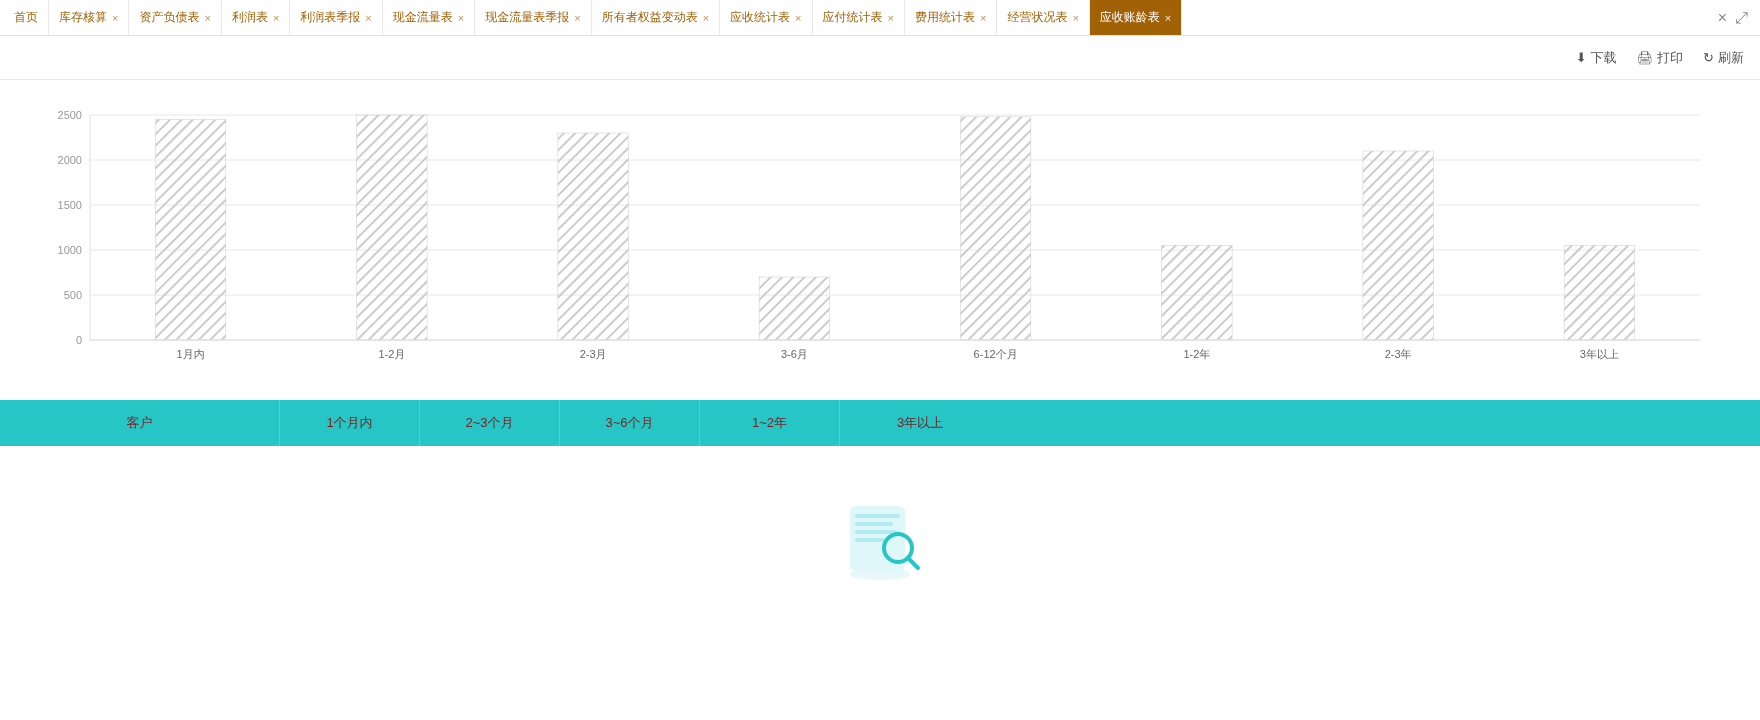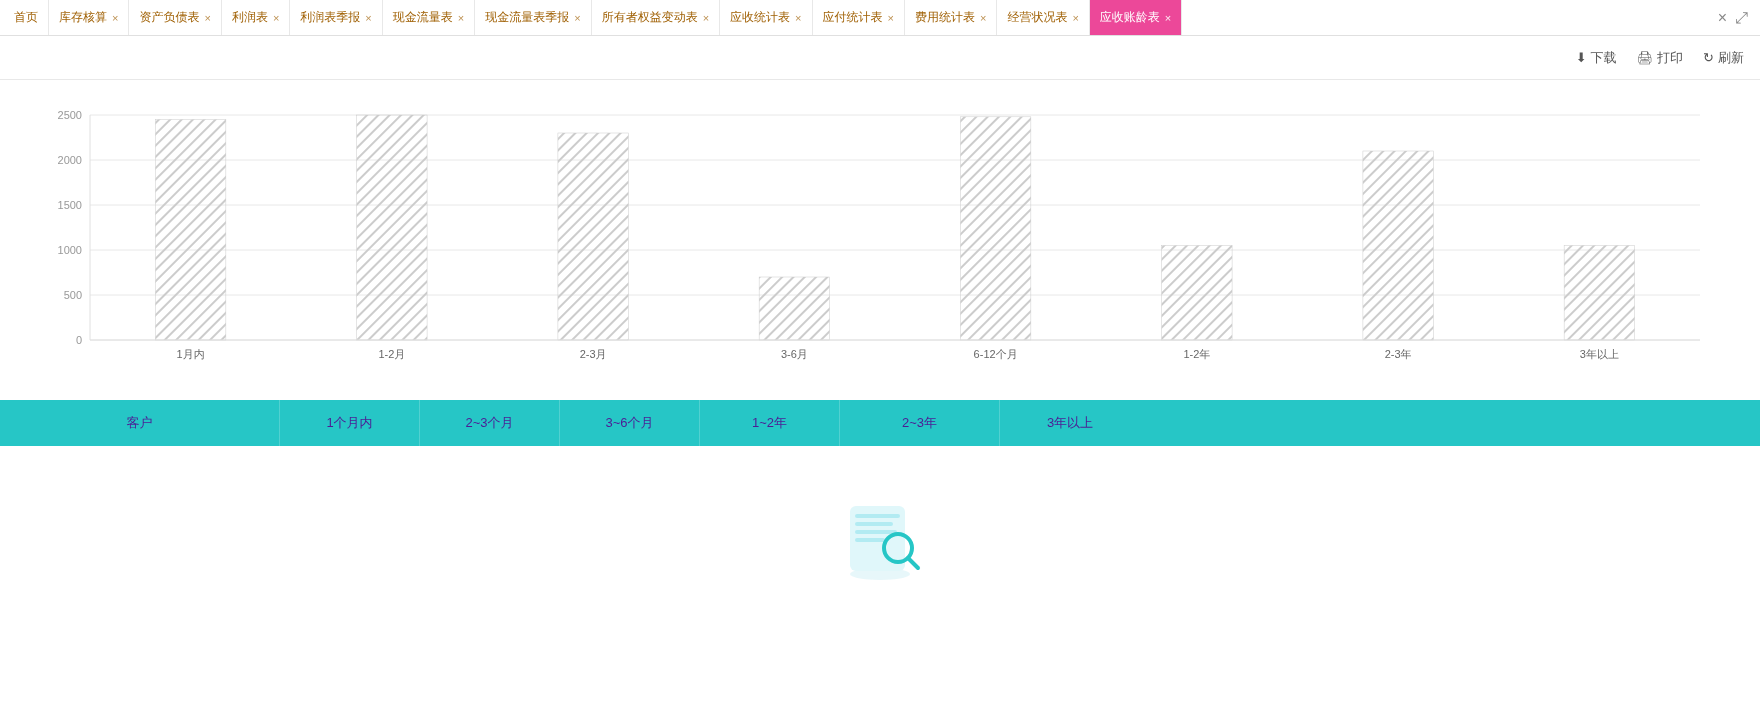--- a/index.html
+++ b/index.html
@@ -21,21 +21,21 @@
       align-items: center;
       padding: 0 10px;
       height: 36px;
       font-size: 12px;
       color: #a16207;
       cursor: pointer;
       border-right: 1px solid #e8e8e8;
       flex-shrink: 0;
     }
     .tab-item.active {
-      background: #ec4899;
+      background: #a16207;
       color: #fff;
     }
     .tab-item .tab-close {
       margin-left: 5px;
       font-size: 11px;
       color: inherit;
       opacity: 0.7;
     }
     .tab-item.active .tab-close { color: #fff; opacity: 0.9; }
     .tab-bar-actions {
@@ -100,21 +100,21 @@
       width: 100%;
       height: 280px;
       position: relative;
     }
 
     
     .table-header {
       display: grid;
       grid-template-columns: 280px 140px 140px 140px 140px 160px 140px 140px 140px 140px;
       background: #26c6c6;
-      color: #4c1d95;
+      color: #7f1d1d;
       font-size: 13px;
     }
     .table-header-cell {
       padding: 14px 8px;
       text-align: center;
       border-right: 1px solid rgba(255,255,255,0.2);
     }
     .table-header-cell:last-child { border-right: none; }
 
     
@@ -252,21 +252,20 @@
         </svg>
     </div>
   </div>
 
   <div class="table-header" id="table-header">
       <div class="table-header-cell">客户</div>
       <div class="table-header-cell">1个月内</div>
       <div class="table-header-cell">2~3个月</div>
       <div class="table-header-cell">3~6个月</div>
       <div class="table-header-cell">1~2年</div>
-      <div class="table-header-cell">2~3年</div>
       <div class="table-header-cell">3年以上</div>
     </div>
 
   <div class="empty-state">
   <div style="width:100px;height:100px;position:relative;">
     <svg viewBox="0 0 100 100" width="100" height="100">
 
       <ellipse cx="50" cy="88" rx="30" ry="6" fill="#d0f0f5" opacity="0.5"></ellipse>
 
       <rect x="20" y="20" width="55" height="65" rx="6" fill="#e0f7fa"></rect>

